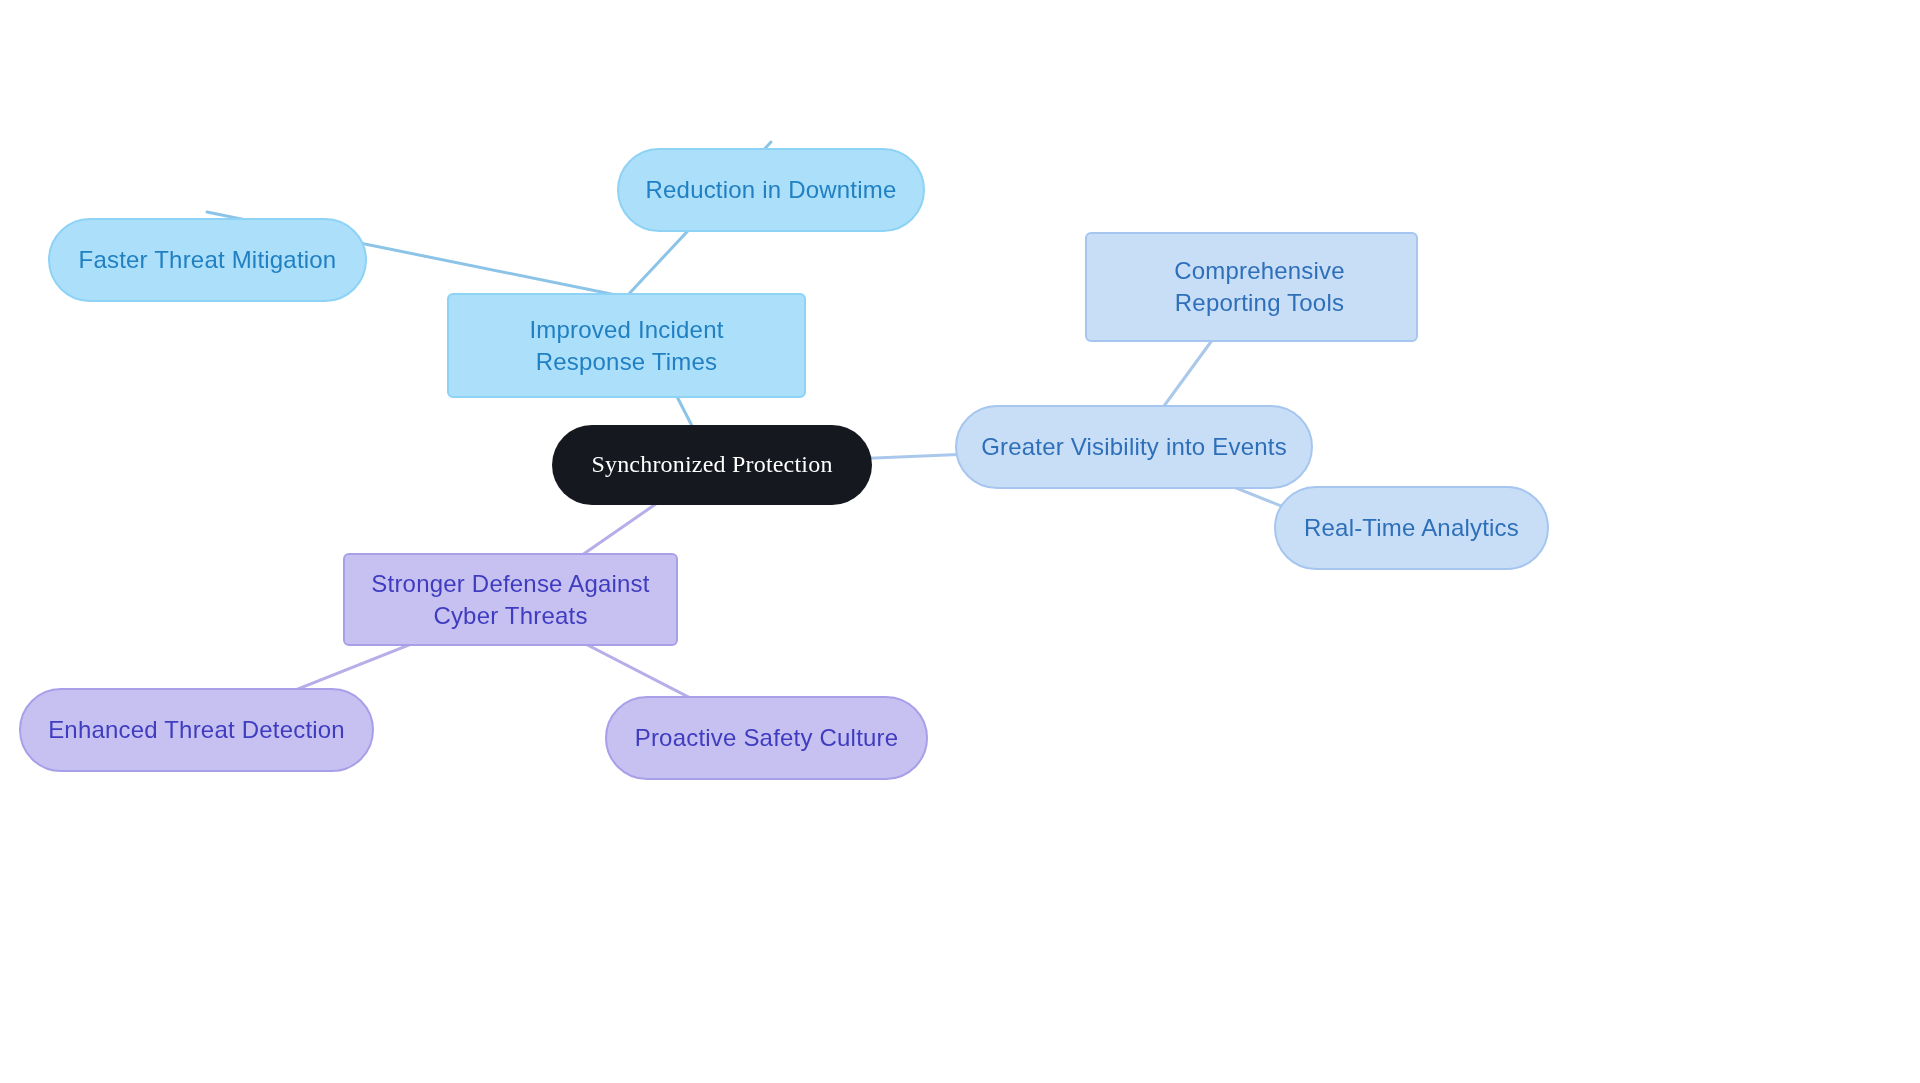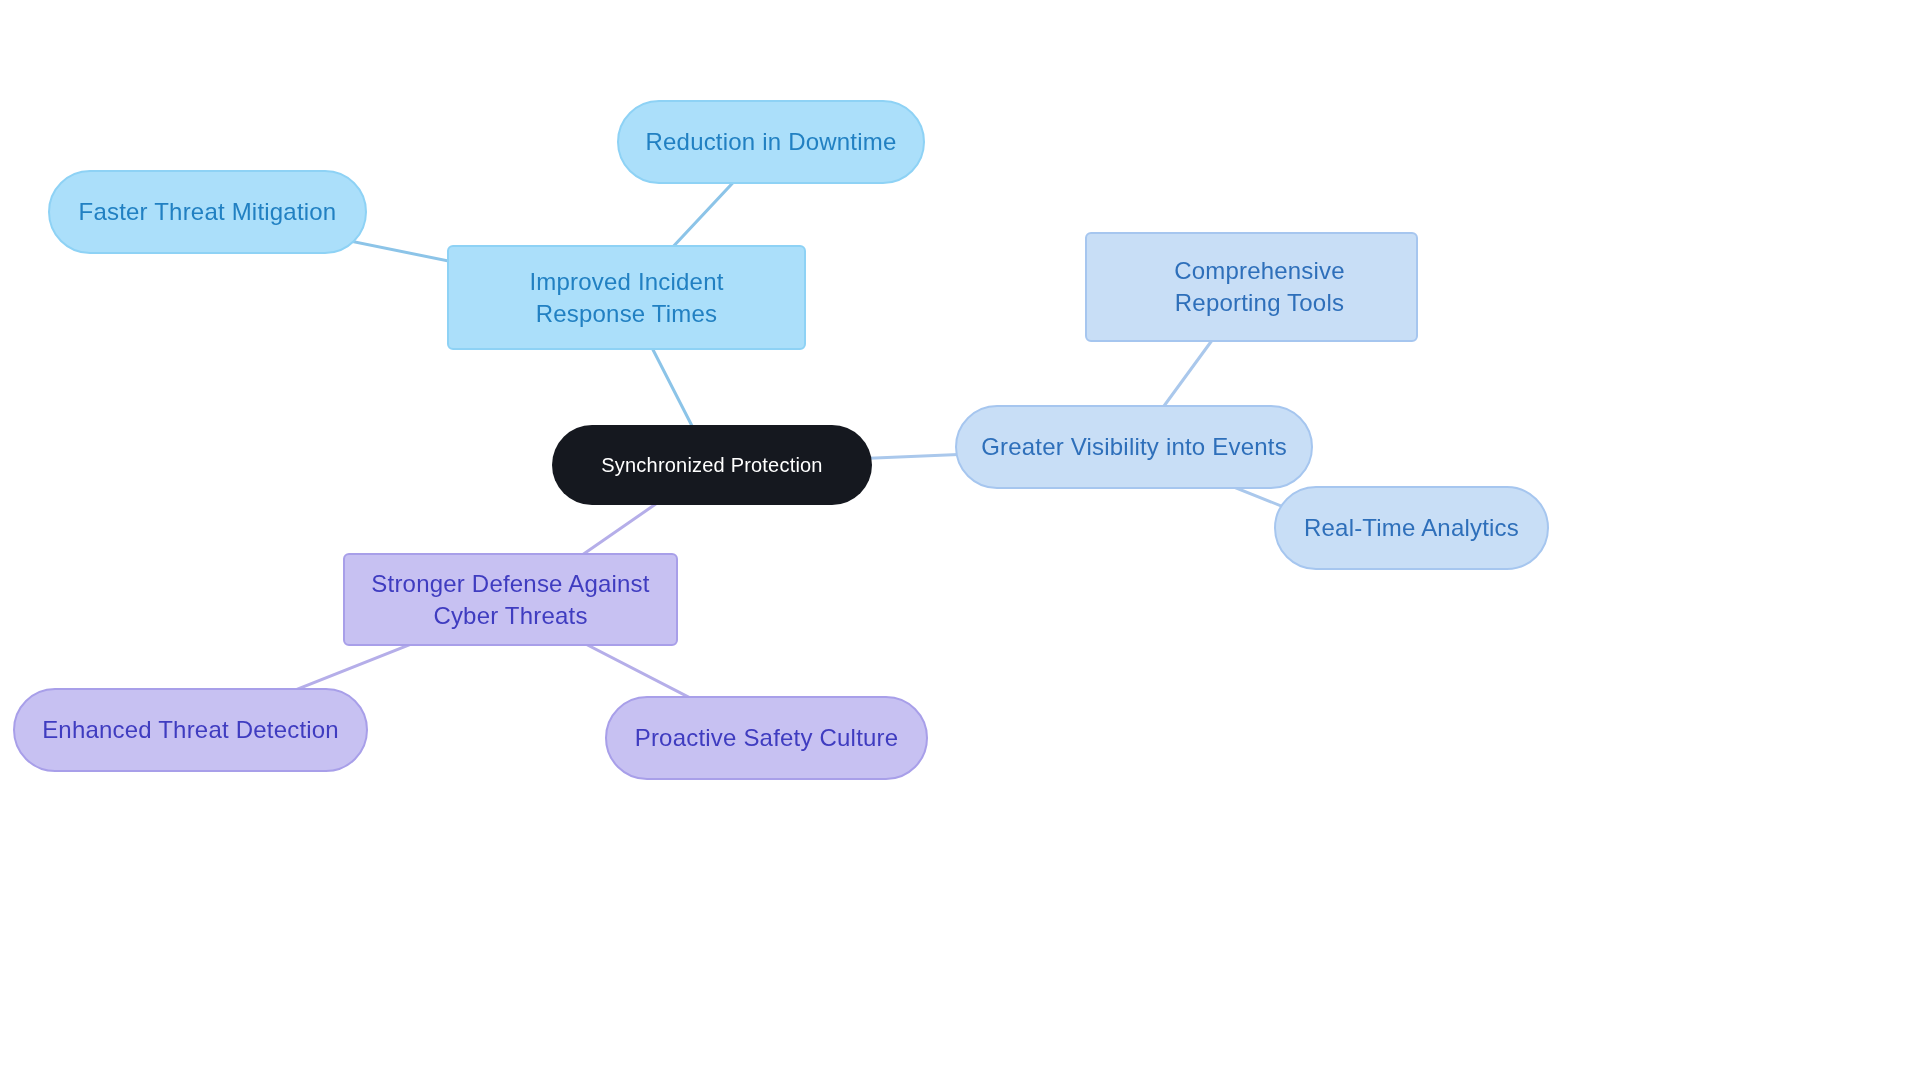--- a/index.html
+++ b/index.html
@@ -36,26 +36,28 @@
     font-weight: 500;
     line-height: 1.32;
     letter-spacing: 0.2px;
     padding: 8px 24px;
   }
 
   .node.center-node {
     background: var(--center-bg);
     color: var(--center-text);
     border-radius: 40px;
-    font-size: 20px;
+    font-size: 24px;
+    font-family: Liberation Serif, serif;
   }
   .node.sky {
     background: var(--sky-bg);
     border: 2px solid var(--sky-border);
     color: var(--sky-text);
+    margin-top: 48px;
   }
   .node.peri {
     background: var(--peri-bg);
     border: 2px solid var(--peri-border);
     color: var(--peri-text);
   }
   .node.lav {
     background: var(--lav-bg);
     border: 2px solid var(--lav-border);
     color: var(--lav-text);
@@ -100,20 +102,20 @@
   <div class="node peri box" style="left:1085px; top:232px; width:333px; height:110px;padding-left:40px;">
     <span>Comprehensive Reporting Tools</span>
   </div>
   <div class="node peri pill" style="left:1274px; top:486px; width:275px; height:84px;">
     <span>Real-Time Analytics</span>
   </div>
 
   <div class="node lav box" style="left:343px; top:553px; width:335px; height:93px;">
     <span>Stronger Defense Against Cyber Threats</span>
   </div>
-  <div class="node lav pill" style="left:13px; top:688px; width:355px; height:84px;">
+  <div class="node lav pill" style="left:19px; top:688px; width:355px; height:84px;">
     <span>Enhanced Threat Detection</span>
   </div>
   <div class="node lav pill" style="left:605px; top:696px; width:323px; height:84px;">
     <span>Proactive Safety Culture</span>
   </div>
 
 </div>
 
 </body></html>

